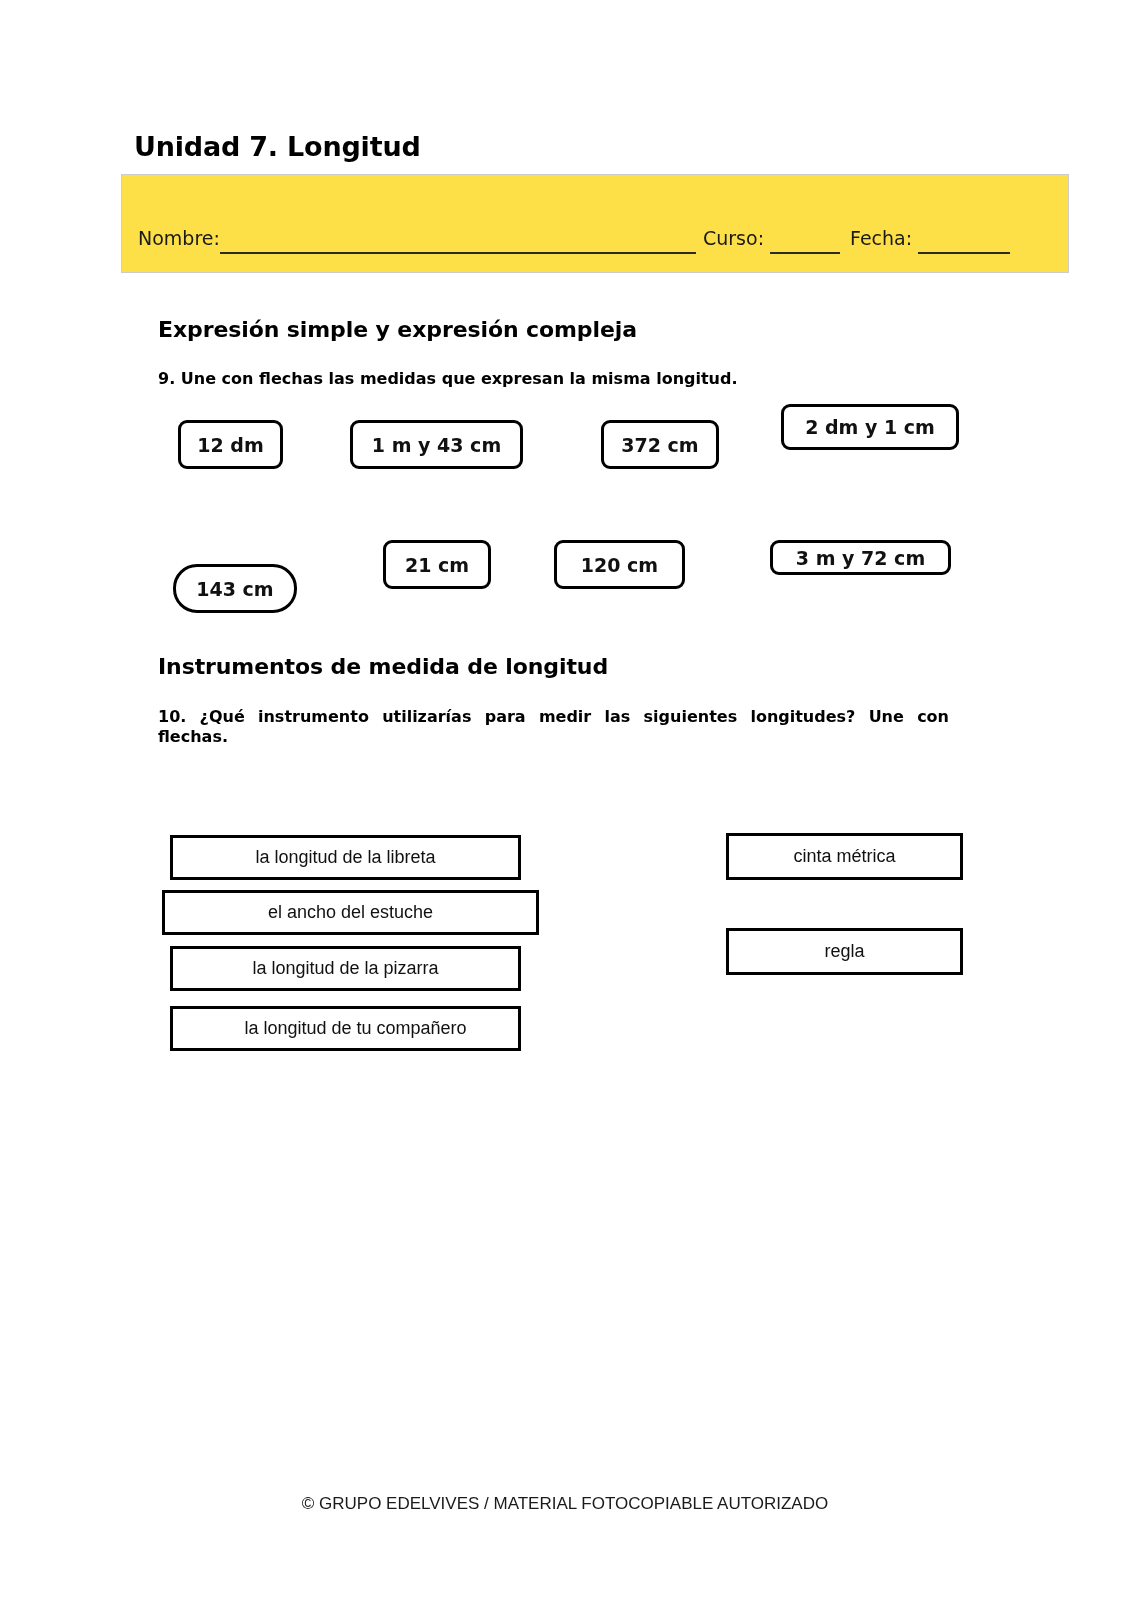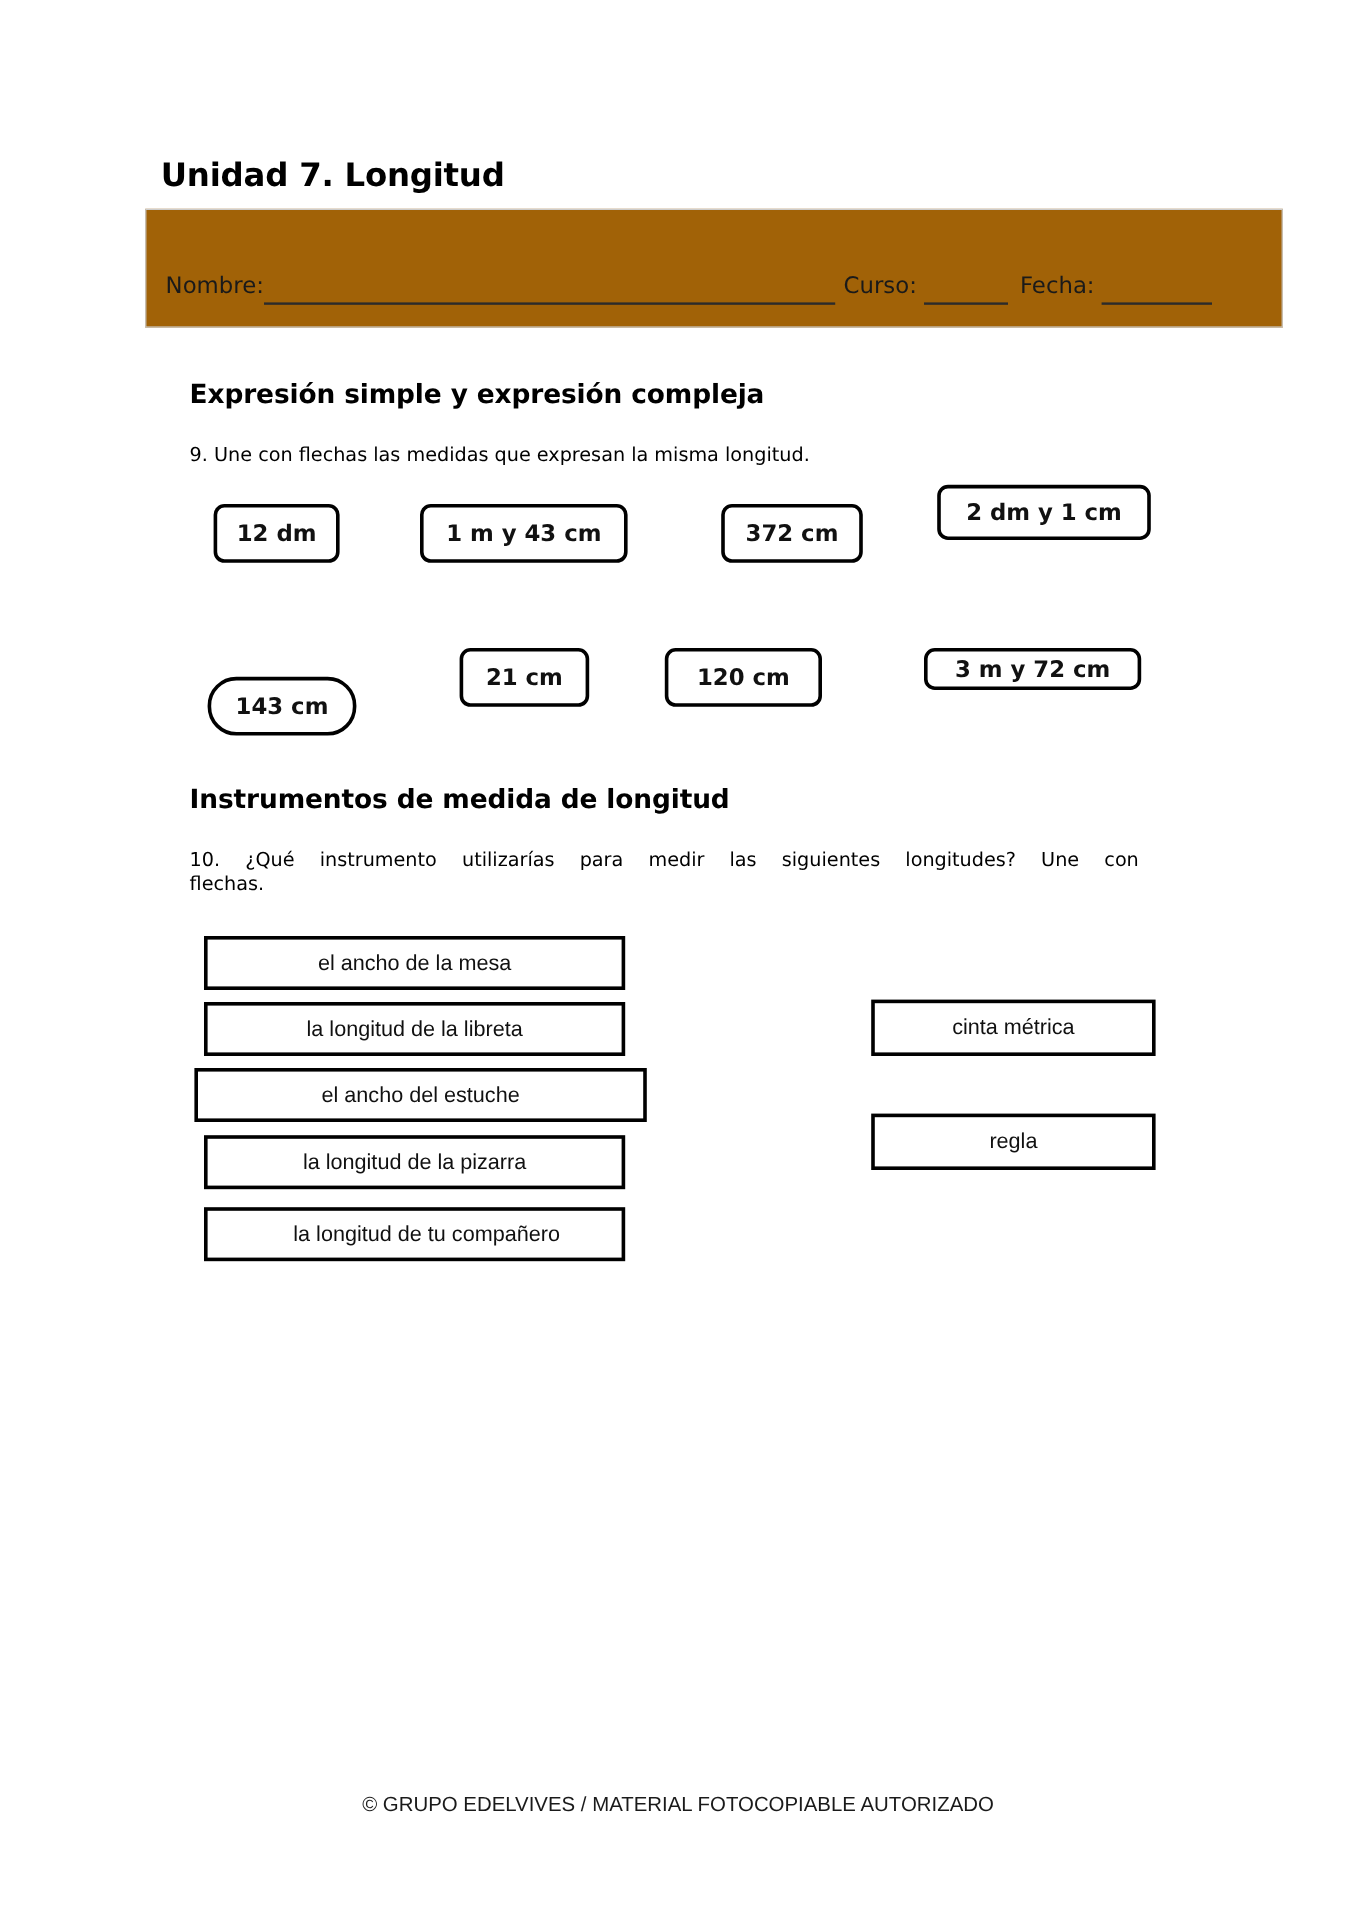--- a/index.html
+++ b/index.html
@@ -32,21 +32,21 @@
 
   
   .id-box {
     position: absolute;
     left: 121px;
     top: 174px;
     width: 948px;
     height: 99px;
     border: 1px solid #cccccc;
     box-sizing: border-box;
-    background: #a16207;
+    background: #fde047;
   }
   .id-row {
     position: absolute;
     left: 0;
     top: 0;
     width: 100%;
     height: 100%;
   }
   .id-label {
     position: absolute;
@@ -78,21 +78,21 @@
     white-space: nowrap;
   }
   .heading-1 { left: 158px; top: 317px; }
   .heading-2 { left: 158px; top: 654px; }
 
   
   .instruction {
     position: absolute;
     font-family: "DejaVu Sans", sans-serif;
     font-size: 16px;
-    font-weight: normal;
+    font-weight: bold;
     color: #000;
     line-height: 1.28;
   }
   .instr-9 {
     left: 158px;
     top: 369px;
     width: 800px;
     white-space: nowrap;
   }
   .instr-10 {
@@ -189,21 +189,20 @@
   <div class="measure-box" style="left:554px; top:540px; width:131px; height:49px;">120 cm</div>
   <div class="measure-box" style="left:770px; top:540px; width:181px; height:35px;">3 m y 72 cm</div>
 
   <div class="section-heading heading-2">Instrumentos de medida de longitud</div>
 
   <div class="instruction instr-10">
     <div class="jus">10. ¿Qué instrumento utilizarías para medir las siguientes longitudes? Une con</div>
     <div class="last">flechas.</div>
   </div>
 
-  <div class="item-box" style="left:170px; top:780px; width:351px; height:45px;">el ancho de la mesa</div>
   <div class="item-box" style="left:170px; top:835px; width:351px; height:45px;">la longitud de la libreta</div>
   <div class="item-box" style="left:162px; top:890px; width:377px; height:45px;">el ancho del estuche</div>
   <div class="item-box" style="left:170px; top:946px; width:351px; height:45px;">la longitud de la pizarra</div>
   <div class="item-box" style="left:170px; top:1006px; width:351px; height:45px;padding-left:20px;">la longitud de tu compañero</div>
 
   <div class="item-box" style="left:726px; top:833px; width:237px; height:47px;">cinta métrica</div>
   <div class="item-box" style="left:726px; top:928px; width:237px; height:47px;">regla</div>
 
   <div class="footer">© GRUPO EDELVIVES / MATERIAL FOTOCOPIABLE AUTORIZADO</div>
 

